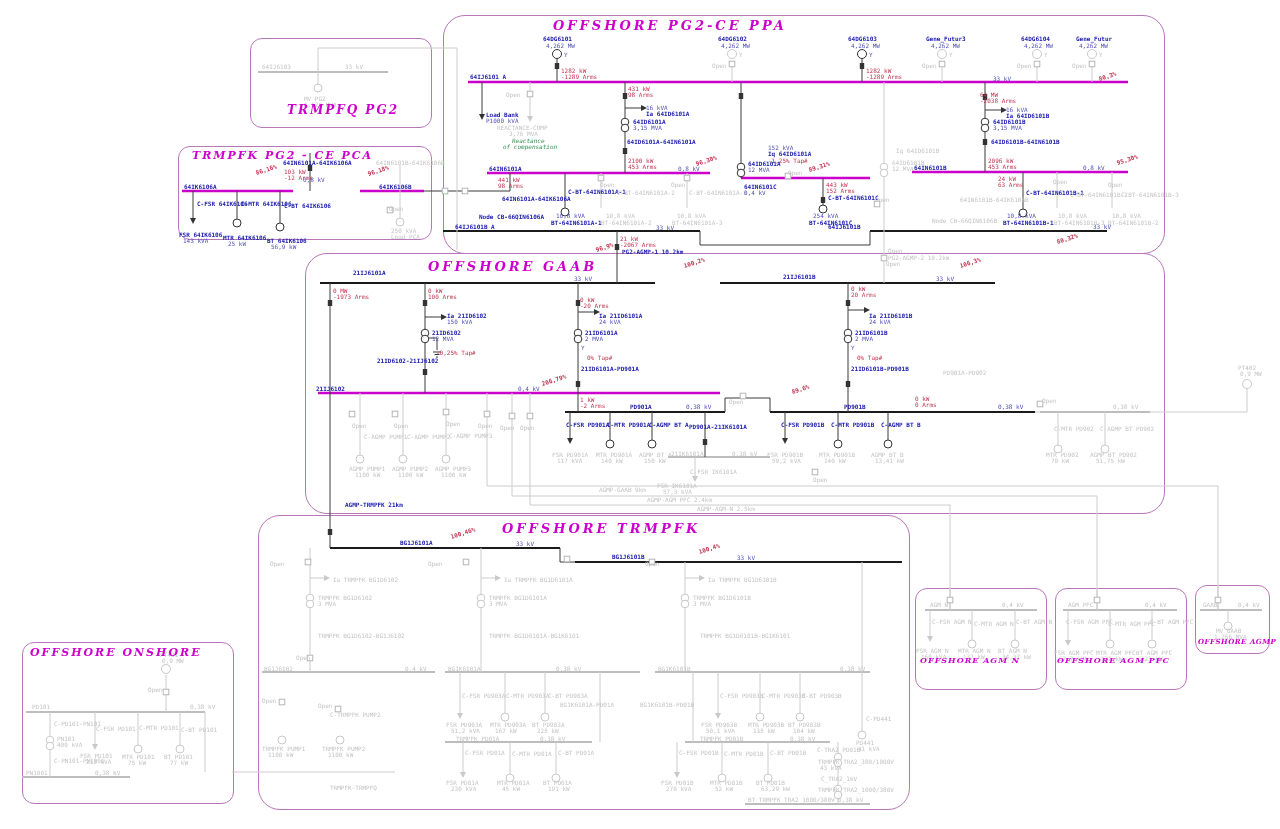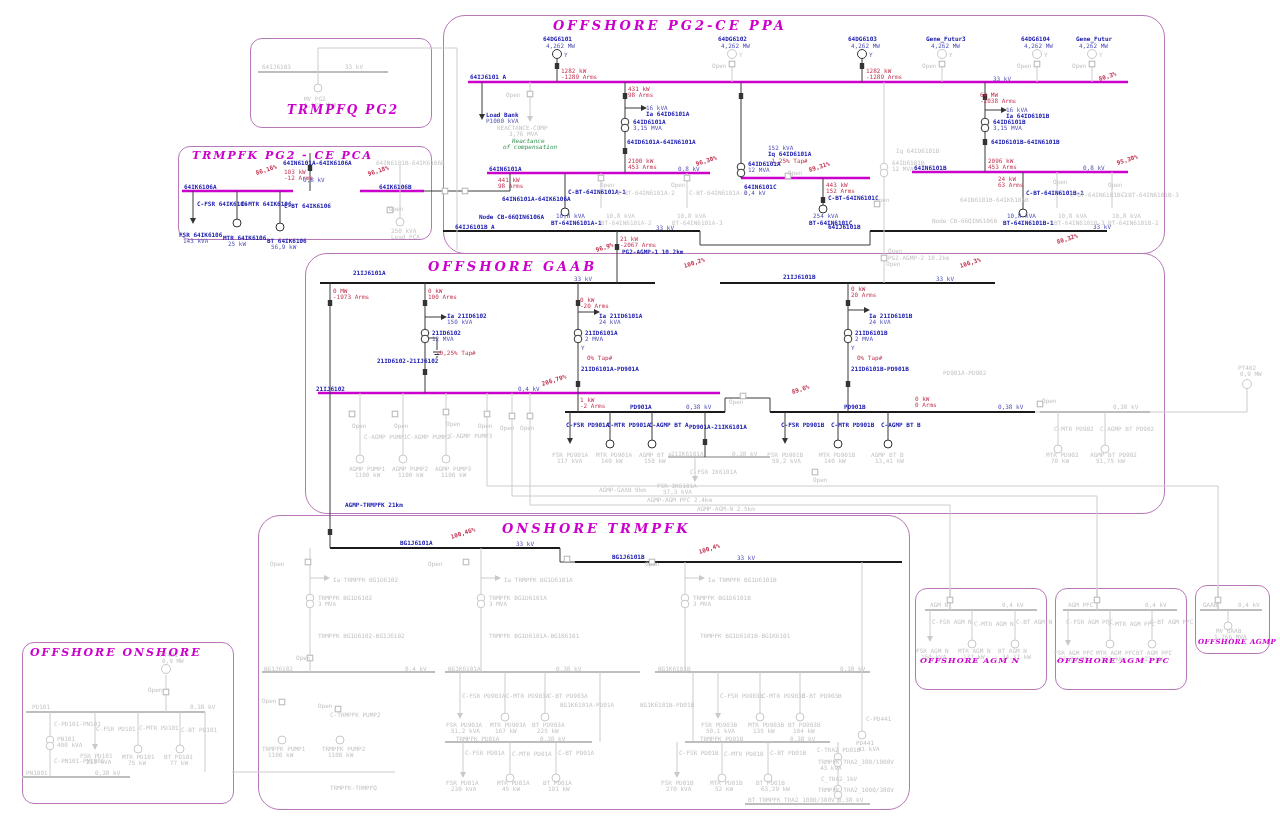--- a/index.html
+++ b/index.html
@@ -35,21 +35,21 @@
   <div class="frame" style="left:258px;top:515px;width:650px;height:293px;"></div>
   <div class="frame small" style="left:22px;top:642px;width:210px;height:160px;"></div>
   <div class="frame small" style="left:915px;top:588px;width:130px;height:100px;"></div>
   <div class="frame small" style="left:1055px;top:588px;width:130px;height:100px;"></div>
   <div class="frame small" style="left:1195px;top:585px;width:73px;height:67px;"></div>
 
   <div class="ttl s13" style="left:553px;top:18px;">OFFSHORE PG2-CE PPA</div>
   <div class="ttl s12" style="left:287px;top:103px;">TRMPFQ PG2</div>
   <div class="ttl s11" style="left:192px;top:149px;">TRMPFK PG2 - CE PCA</div>
   <div class="ttl s13" style="left:428px;top:259px;">OFFSHORE GAAB</div>
-  <div class="ttl s13" style="left:502px;top:521px;">ONSHORE TRMPFK</div>
+  <div class="ttl s13" style="left:502px;top:521px;">OFFSHORE TRMPFK</div>
   <div class="ttl s11" style="left:30px;top:646px;">OFFSHORE ONSHORE</div>
   <div class="ttl s8" style="left:920px;top:655px;text-align:center;">OFFSHORE AGM N</div>
   <div class="ttl s8" style="left:1057px;top:655px;">OFFSHORE AGM PFC</div>
   <div class="ttl s7" style="left:1198px;top:637px;">OFFSHORE AGMP</div>
 
   <svg id="wires" width="1280" height="829" viewBox="0 0 1280 829">
     <defs>
       <g id="brk">
           <rect x="-2.2" y="-3" width="4.4" height="6" fill="#333"></rect>
         </g>

